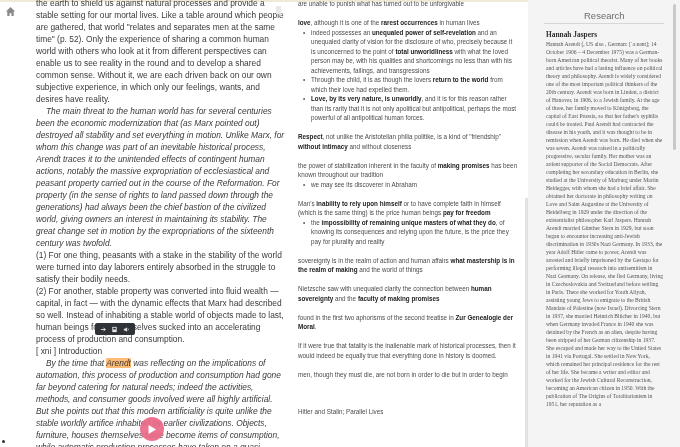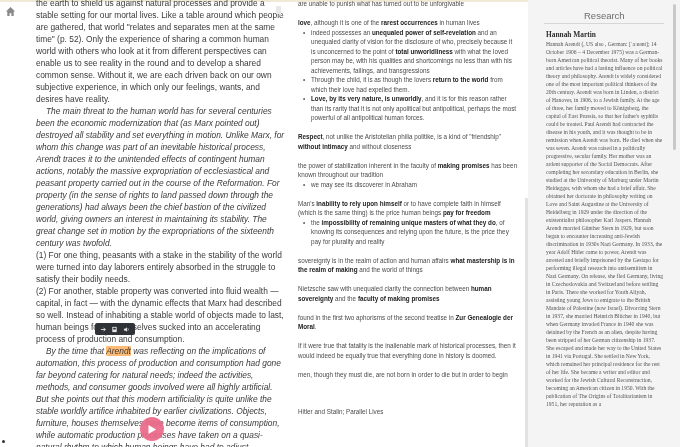--- a/index.html
+++ b/index.html
@@ -57,20 +57,21 @@
 
 <svg class="home-icon" viewBox="0 0 12 12">
   <path d="M6 1 L11 6 L9.5 6 L9.5 11 L7 11 L7 8 L5 8 L5 11 L2.5 11 L2.5 6 L1 6 Z" fill="#8a8a8a"></path>
 </svg>
 
 <div class="left-pane">
   <p class="first">the earth to shield us against natural processes and provide a stable setting for our mortal lives. Like a table around which people are gathered, that world "relates and separates men at the same time" (p. 52). Only the experience of sharing a common human world with others who look at it from different perspectives can enable us to see reality in the round and to develop a shared common sense. Without it, we are each driven back on our own subjective experience, in which only our feelings, wants, and desires have reality.</p>
   <p class="indent">The main threat to the human world has for several centuries been the economic modernization that (as Marx pointed out) destroyed all stability and set everything in motion. Unlike Marx, for whom this change was part of an inevitable historical process, Arendt traces it to the unintended effects of contingent human actions, notably the massive expropriation of ecclesiastical and peasant property carried out in the course of the Reformation. For property (in the sense of rights to land passed down through the generations) had always been the chief bastion of the civilized world, giving owners an interest in maintaining its stability. The great change set in motion by the expropriations of the sixteenth century was twofold.</p>
   <p>(1) For one thing, peasants with a stake in the stability of the world were turned into day laborers entirely absorbed in the struggle to satisfy their bodily needs.</p>
   <p>(2) For another, stable property was converted into fluid wealth — capital, in fact — with the dynamic effects that Marx had described so well. Instead of inhabiting a stable world of objects made to last, human beings found themselves sucked into an accelerating process of production and consumption.</p>
+  <p>[ xni ] Introduction</p>
   <p class="indent"><span>By the time that </span><span class="hl">Arendt</span><span> was reflecting on the implications of automation, this process of production and consumption had gone far beyond catering for natural needs; indeed the activities, methods, and consumer goods involved were all highly artificial. But she points out that this modern artificiality is quite unlike the stable worldly artifice inhabited by earlier civilizations. Objects, furniture, houses themselves have become items of consumption, while automatic production processes have taken on a quasi-natural rhythm to which human beings have had to adjust themselves. It is, she says, "as though we had forced open the</span></p>
 </div>
 
 <div class="left-scroll"></div>
 <div class="mid-edge-top"></div>
 
 <div class="sel-toolbar">
   <svg class="tb-icon" viewBox="0 0 8 8">
       <path d="M1 4 H6 M4 2 L6 4 L4 6" stroke="#e6e6e6" stroke-width="1" fill="none"></path>
     </svg>
@@ -129,16 +130,16 @@
   <div class="note">If it were true that fatality is the inalienable mark of historical processes, then it would indeed be equally true that everything done in history is doomed.</div>
   <div class="note">men, though they must die, are not born in order to die but in order to begin</div>
   <div class="note gap-lg">Hitler and Stalin; Parallel Lives</div>
 </div>
 
 <div class="mid-scroll"></div>
 
 <div class="research">
   <div class="r-head">Research</div>
   <div class="r-rule"></div>
-  <div class="r-title">Hannah Martin</div>
+  <div class="r-title">Hannah Jaspers</div>
   <div class="r-body">Hannah Arendt (, US also , German: [ˈaːʁənt]; 14 October 1906 – 4 December 1975) was a German-born American political theorist. Many of her books and articles have had a lasting influence on political theory and philosophy. Arendt is widely considered one of the most important political thinkers of the 20th century. Arendt was born in Linden, a district of Hanover, in 1906, to a Jewish family. At the age of three, her family moved to Königsberg, the capital of East Prussia, so that her father's syphilis could be treated. Paul Arendt had contracted the disease in his youth, and it was thought to be in remission when Arendt was born. He died when she was seven. Arendt was raised in a politically progressive, secular family. Her mother was an ardent supporter of the Social Democrats. After completing her secondary education in Berlin, she studied at the University of Marburg under Martin Heidegger, with whom she had a brief affair. She obtained her doctorate in philosophy writing on Love and Saint Augustine at the University of Heidelberg in 1929 under the direction of the existentialist philosopher Karl Jaspers. Hannah Arendt married Günther Stern in 1929, but soon began to encounter increasing anti-Jewish discrimination in 1930s Nazi Germany. In 1933, the year Adolf Hitler came to power, Arendt was arrested and briefly imprisoned by the Gestapo for performing illegal research into antisemitism in Nazi Germany. On release, she fled Germany, living in Czechoslovakia and Switzerland before settling in Paris. There she worked for Youth Aliyah, assisting young Jews to emigrate to the British Mandate of Palestine (now Israel). Divorcing Stern in 1937, she married Heinrich Blücher in 1940, but when Germany invaded France in 1940 she was detained by the French as an alien, despite having been stripped of her German citizenship in 1937. She escaped and made her way to the United States in 1941 via Portugal. She settled in New York, which remained her principal residence for the rest of her life. She became a writer and editor and worked for the Jewish Cultural Reconstruction, becoming an American citizen in 1950. With the publication of The Origins of Totalitarianism in 1951, her reputation as a</div>
 </div>
 <div class="r-scroll"></div>
 
 </body></html>

